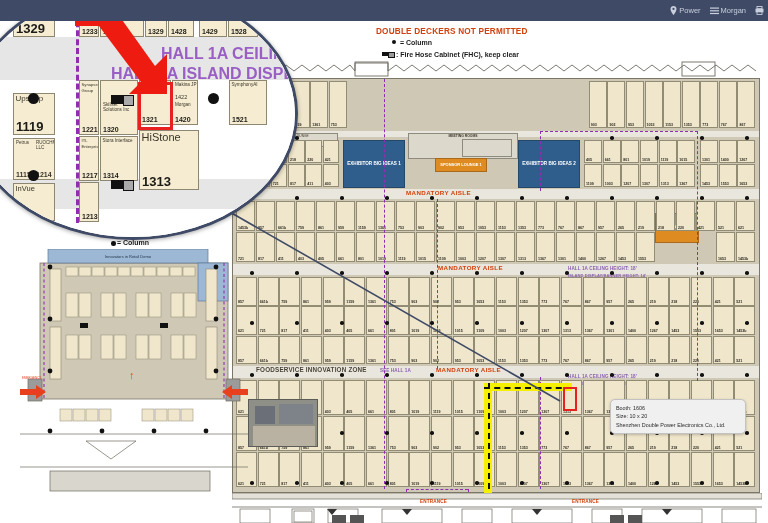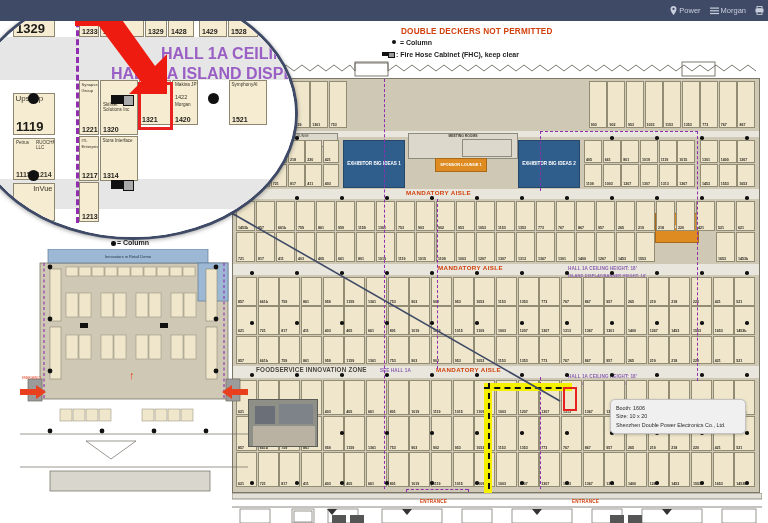--- a/index.html
+++ b/index.html
@@ -203,21 +203,21 @@
           <rect x="2" y="0.5" width="5" height="2.2" fill="none" stroke="#c9cfdd" stroke-width="0.9"></rect>
           <rect x="0.5" y="2.7" width="8" height="3.6" fill="#c9cfdd"></rect>
           <rect x="2" y="5.6" width="5" height="2.8" fill="none" stroke="#c9cfdd" stroke-width="0.9"></rect>
         </svg>
       </span>
     </div>
   </div>
 
   <div id="map-canvas">
 
-    <div id="dd-note" style="left:401px; top:6px;">DOUBLE DECKERS NOT PERMITTED</div>
+    <div id="dd-note" style="left:376px; top:6px;">DOUBLE DECKERS NOT PERMITTED</div>
     <div class="legend-note" style="left:400px; top:18px;">= Column</div>
     <div class="colmark" style="left:392px; top:19px; width:4px; height:4px;"></div>
     <div class="legend-note" style="left:396px; top:30px;">: Fire Hose Cabinet (FHC), keep clear</div>
     <div class="fhc" style="left:382px; top:31px;"></div>
 
     <svg class="zig" style="left:230px; top:40px;" width="530" height="18">
       <polyline points="0,10 8,4 16,10 24,4 32,10 40,4 48,10 56,4 64,10 72,4 80,10 88,4 96,10 104,4 112,10 120,4 125,10 125,2 158,2 158,10 166,4 174,10 182,4 190,10 198,4 206,10 214,4 222,10 230,4 238,10 246,4 254,10 262,4 270,10 278,4 286,10 294,4 302,10 310,4 318,10 326,4 334,10 342,4 350,10 358,4 366,10 374,4 382,10 390,4 398,10 406,4 414,10 422,4 430,10 438,4 446,10 454,4 462,10 470,4 478,10 486,4 494,10 502,4 510,10 518,4 526,10" fill="none" stroke="#6d6a60" stroke-width="0.9"></polyline>
       <rect x="125" y="1" width="33" height="14" fill="none" stroke="#6d6a60" stroke-width="0.9"></rect>
       <rect x="452" y="1" width="33" height="14" fill="none" stroke="#6d6a60" stroke-width="0.9"></rect>
     </svg>
@@ -1284,21 +1284,21 @@
           <span class="mbn big">1119</span>
         </div>
 
         <div class="m-booth" style="left:42px; top:148px; width:42px; height:42px;">
           <span style="position:absolute;left:2px;top:2px;font-size:4.5px;">Petrus</span>
           <span style="position:absolute;left:22px;top:2px;font-size:4.5px;">RUOCHM LLC</span>
           <span style="position:absolute;left:2px;bottom:0px;font-size:7px;font-weight:bold;">1115</span>
           <span style="position:absolute;left:22px;bottom:0px;font-size:7px;font-weight:bold;">1214</span>
         </div>
 
-        <div class="m-booth" style="left:42px; top:193px; width:42px; height:38px;text-align:right;">
+        <div class="m-booth" style="left:42px; top:193px; width:42px; height:38px;">
           <span style="font-size:7.5px;">InVue</span>
         </div>
 
         <div class="m-booth" style="left:108px; top:90px; width:20px; height:55px;">
           <span style="font-size:4.2px;">Synapse Group</span>
           <span class="mbn">1221</span>
         </div>
         <div class="m-booth" style="left:129px; top:90px; width:38px; height:55px;">
           <span style="position:absolute;left:2px;top:22px;font-size:4.6px;">Skillset Solutions Inc</span>
           <span class="mbn">1320</span>
@@ -1317,20 +1317,24 @@
 
         <div class="m-booth" style="left:168px; top:90px; width:32px; height:45px;">
           <span style="font-size:4.2px;">Guandon Solutions Inc</span>
           <span class="mbn">1321</span>
         </div>
         <div class="m-booth" style="left:201px; top:90px; width:26px; height:45px;">
           <span style="position:absolute;left:2px;top:2px;font-size:4.6px;">Makina JP</span>
           <span style="position:absolute;left:2px;top:14px;font-size:5.5px;">1422</span>
           <span style="position:absolute;left:2px;top:22px;font-size:4.6px;">Morgan</span>
           <span class="mbn">1420</span>
+        </div>
+        <div class="m-booth" style="left:168px; top:140px; width:60px; height:60px;">
+          <span style="font-size:11px;">HiStone</span>
+          <span class="mbn big">1313</span>
         </div>
 
         <div class="m-booth" style="left:258px; top:90px; width:38px; height:45px;">
           <span style="font-size:4.6px;">SymphonyAI</span>
           <span class="mbn">1521</span>
         </div>
 
         <div class="m-colmark" style="left:57px; top:103px;"></div>
         <div class="m-colmark" style="left:57px; top:180px;"></div>
 

